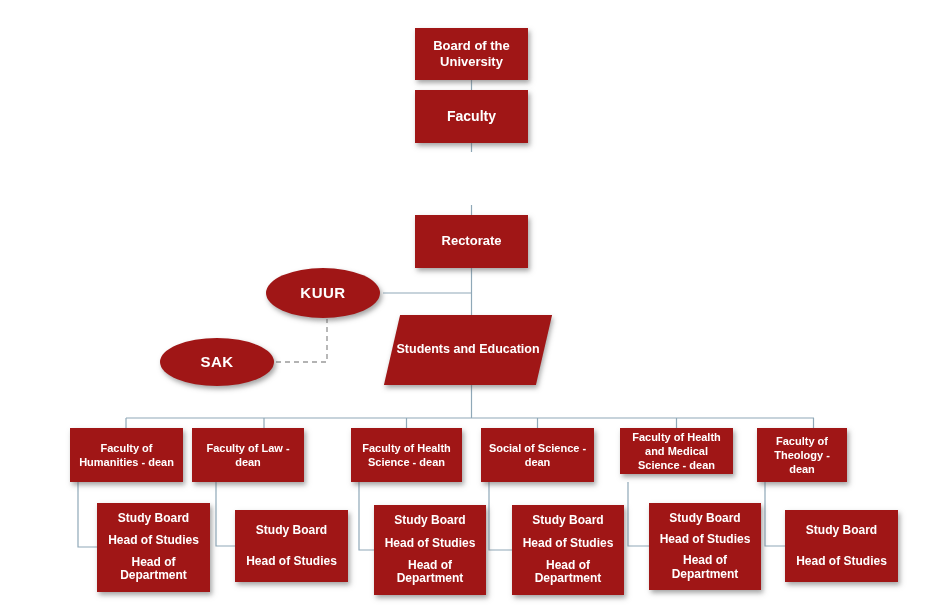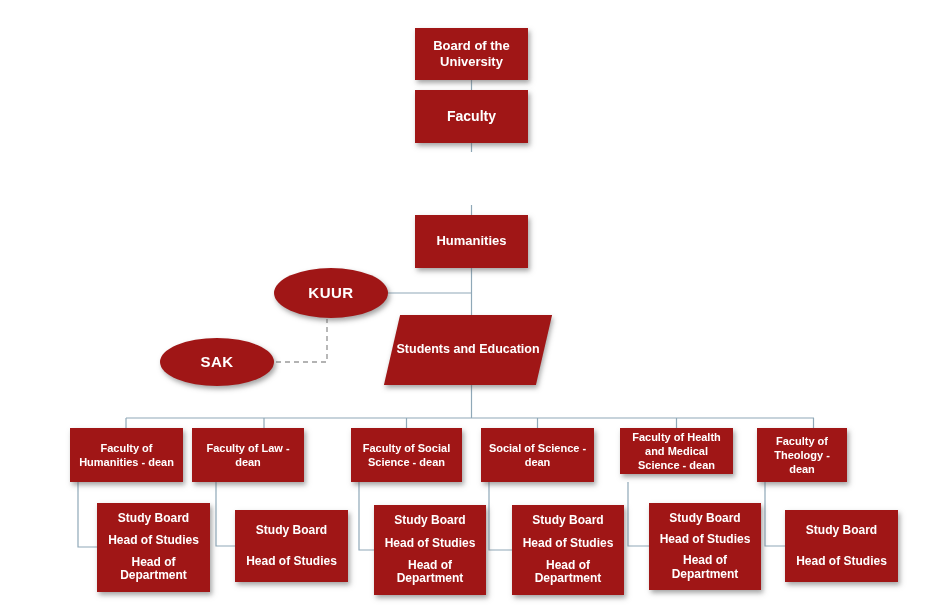--- a/index.html
+++ b/index.html
@@ -63,42 +63,42 @@
     <path d="M276,362 H327 V319" stroke="#9B9B9B" stroke-width="1.4" stroke-dasharray="5 4" fill="none"></path>
   </svg>
 
   <div class="node top-box" style="left:415px;top:28px;width:113px;height:52px">
     <span>Board of the University</span>
   </div>
   <div class="node top-box" style="left:415px;top:90px;width:113px;height:53px;font-size:14px">
     <span>Faculty</span>
   </div>
   <div class="node top-box" style="left:415px;top:215px;width:113px;height:53px">
-    <span>Humanities</span>
+    <span>Rectorate</span>
   </div>
 
-  <div class="node ellipse" style="left:274px;top:268px;width:114px;height:50px">
+  <div class="node ellipse" style="left:266px;top:268px;width:114px;height:50px">
     <span>KUUR</span>
   </div>
   <div class="node ellipse" style="left:160px;top:338px;width:114px;height:48px">
     <span>SAK</span>
   </div>
 
   <div class="node para" style="left:392px;top:315px;width:152px;height:70px">
     <span class="inner">Students and Education</span>
   </div>
 
   <div class="node faculty" style="left:70px;top:428px;width:113px;height:54px">
     <span>Faculty of Humanities - dean</span>
   </div>
   <div class="node faculty" style="left:192px;top:428px;width:112px;height:54px">
     <span>Faculty of Law - dean</span>
   </div>
   <div class="node faculty" style="left:351px;top:428px;width:111px;height:54px">
-    <span>Faculty of Social Science - dean</span>
+    <span>Faculty of Health Science - dean</span>
   </div>
   <div class="node faculty" style="left:481px;top:428px;width:113px;height:54px">
     <span>Social of Science - dean</span>
   </div>
   <div class="node faculty" style="left:620px;top:428px;width:113px;height:46px">
     <span>Faculty of Health and Medical Science - dean</span>
   </div>
   <div class="node faculty" style="left:757px;top:428px;width:90px;height:54px">
     <span>Faculty of Theology - dean</span>
   </div>

